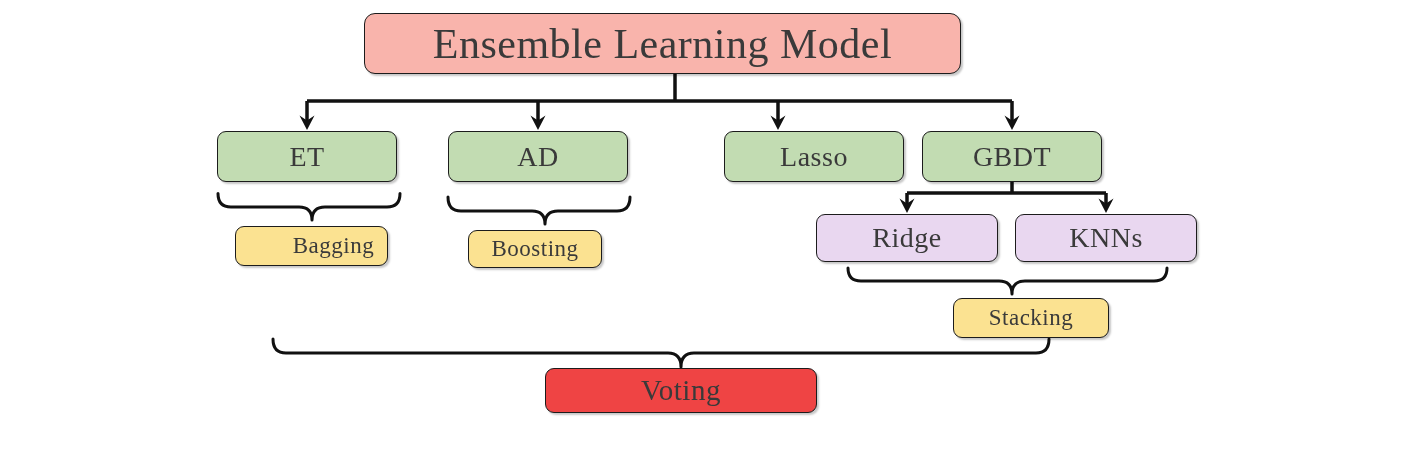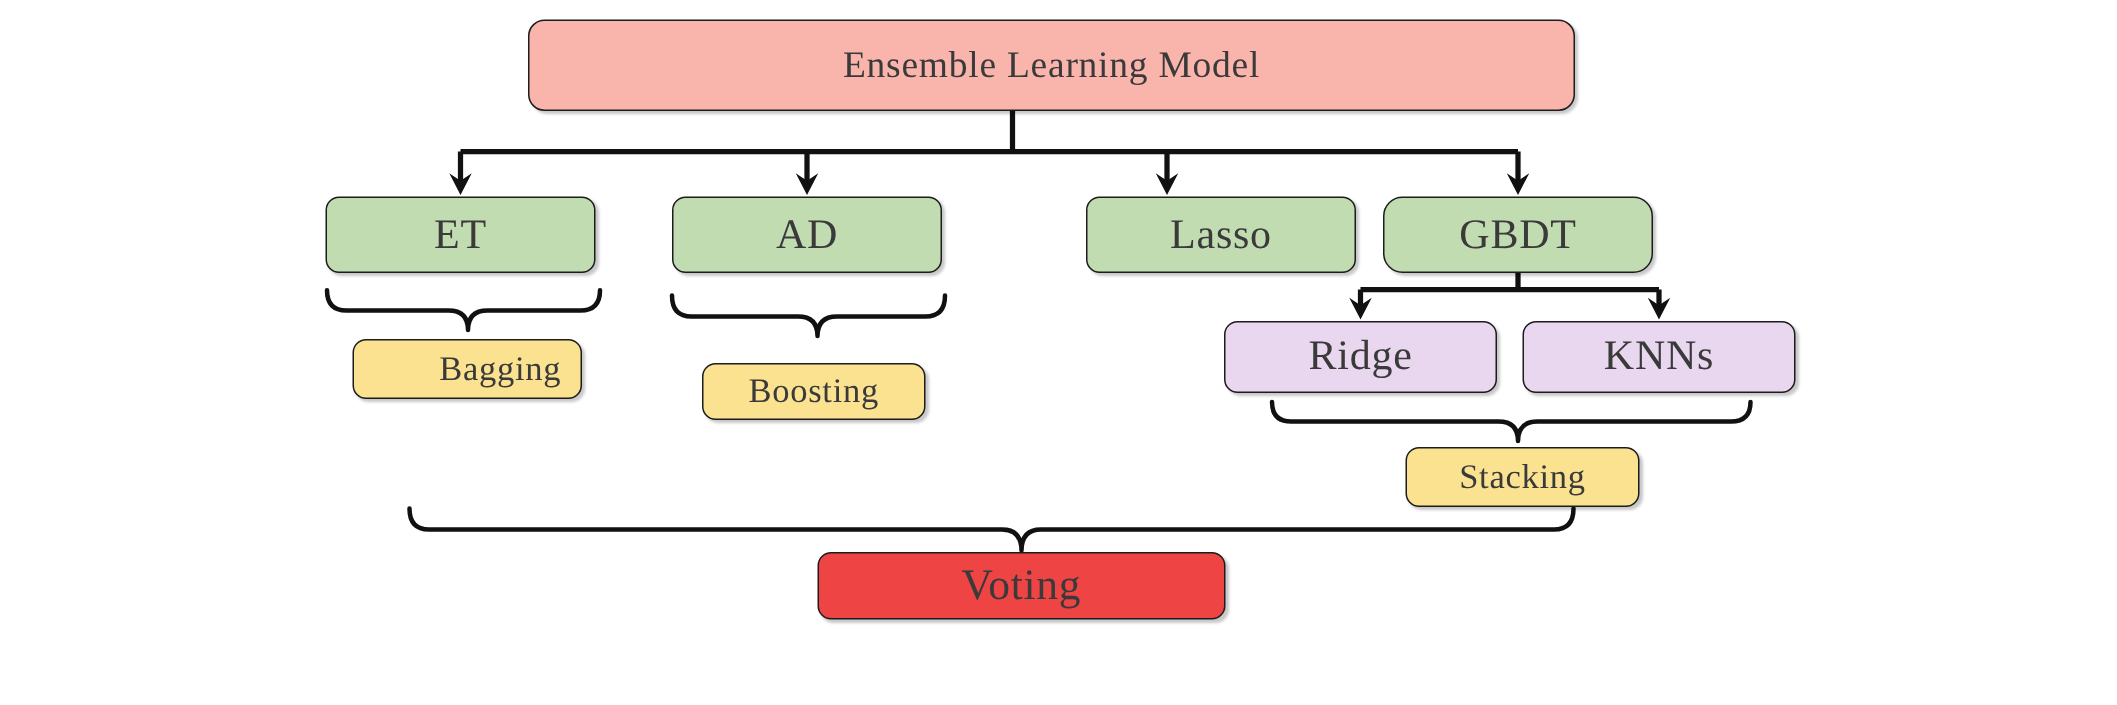--- a/index.html
+++ b/index.html
@@ -28,29 +28,29 @@
     justify-content: center;
     border: 1.6px solid #1c1c1c;
     border-radius: 9px;
     color: #3a3a3a;
     z-index: 1;
     box-sizing: border-box;
     box-shadow: 2px 2px 2px rgba(0,0,0,0.22);
     white-space: nowrap;
     letter-spacing: 0.5px;
   }
-  .node.root   { left: 352px;  top: 13px;  width: 698px; height: 61px; font-size: 25px; border-radius: 11px; }
+  .node.root   { left: 364px;  top: 13px;  width: 597px; height: 61px; font-size: 42px; border-radius: 11px; }
   .node.et     { left: 217px;  top: 131px; width: 180px; height: 51px; font-size: 28px; }
   .node.ad     { left: 448px;  top: 131px; width: 180px; height: 51px; font-size: 28px; }
   .node.lasso  { left: 688px;  top: 131px; width: 180px; height: 51px; font-size: 28px; }
   .node.gbdt   { left: 922px;  top: 131px; width: 180px; height: 51px; font-size: 28px; }
   .node.ridge  { left: 816px;  top: 214px; width: 182px; height: 48px; font-size: 28px; }
   .node.knns   { left: 1015px; top: 214px; width: 182px; height: 48px; font-size: 28px; }
   .node.bagging  { left: 235px; top: 226px; width: 153px; height: 40px; font-size: 23px; }
-  .node.boosting { left: 468px; top: 242px; width: 149px; height: 38px; font-size: 23px; }
+  .node.boosting { left: 468px; top: 230px; width: 134px; height: 38px; font-size: 23px; }
   .node.stacking { left: 937px; top: 298px; width: 156px; height: 40px; font-size: 23px; }
   .node.voting   { left: 545px; top: 368px; width: 272px; height: 45px; font-size: 29px; }
   .wire {
     stroke: #111111;
     stroke-width: 3.5;
     fill: none;
   }
   .brace {
     stroke: #111111;
     stroke-width: 3;
@@ -93,24 +93,24 @@
     <path class="brace" d="M448,197 Q448,211 461,211 H532 Q545,211 545,224 Q545,211 558,211 H617 Q630,211 630,197"></path>
     <path class="brace" d="M848,268 Q848,281 861,281 H999 Q1012,281 1012,294 Q1012,281 1025,281 H1154 Q1167,281 1167,268"></path>
     <path class="brace" d="M273,339 Q273,353 286,353 H668 Q681,353 681,367 Q681,353 694,353 H1036 Q1049,353 1049,339"></path>
   </svg>
 
   <div class="node root" style="background: rgb(249, 180, 172);">Ensemble Learning Model</div>
 
   <div class="node et" style="background: rgb(194, 220, 178);">ET</div>
   <div class="node ad" style="background: rgb(194, 220, 178);">AD</div>
   <div class="node lasso" style="background: rgb(194, 220, 178); margin-left: 36px;">Lasso</div>
-  <div class="node gbdt" style="background: rgb(194, 220, 178); border-radius: 13px;">GBDT</div>
+  <div class="node gbdt" style="background: rgb(194, 220, 178);">GBDT</div>
 
   <div class="node ridge" style="background: rgb(233, 215, 240);">Ridge</div>
   <div class="node knns" style="background: rgb(233, 215, 240);">KNNs</div>
 
   <div class="node bagging" style="background: rgb(251, 226, 145); padding-left: 44px;">Bagging</div>
   <div class="node boosting" style="background: rgb(251, 226, 145);">Boosting</div>
-  <div class="node stacking" style="background: rgb(251, 226, 145);">Stacking</div>
+  <div class="node stacking" style="background: rgb(251, 226, 145); margin-left: 16px;">Stacking</div>
 
   <div class="node voting" style="background: #ef4444;">Voting</div>
 
 </div>
 
 </body></html>

